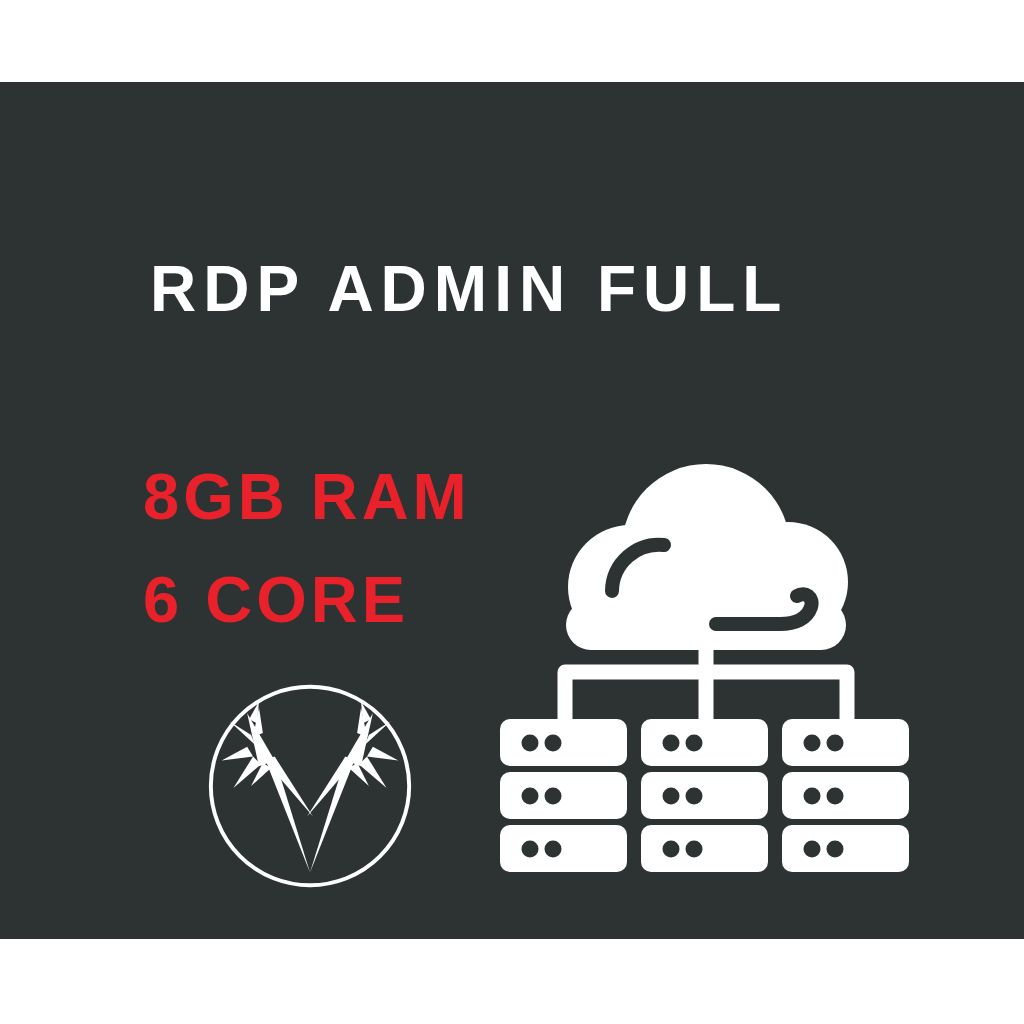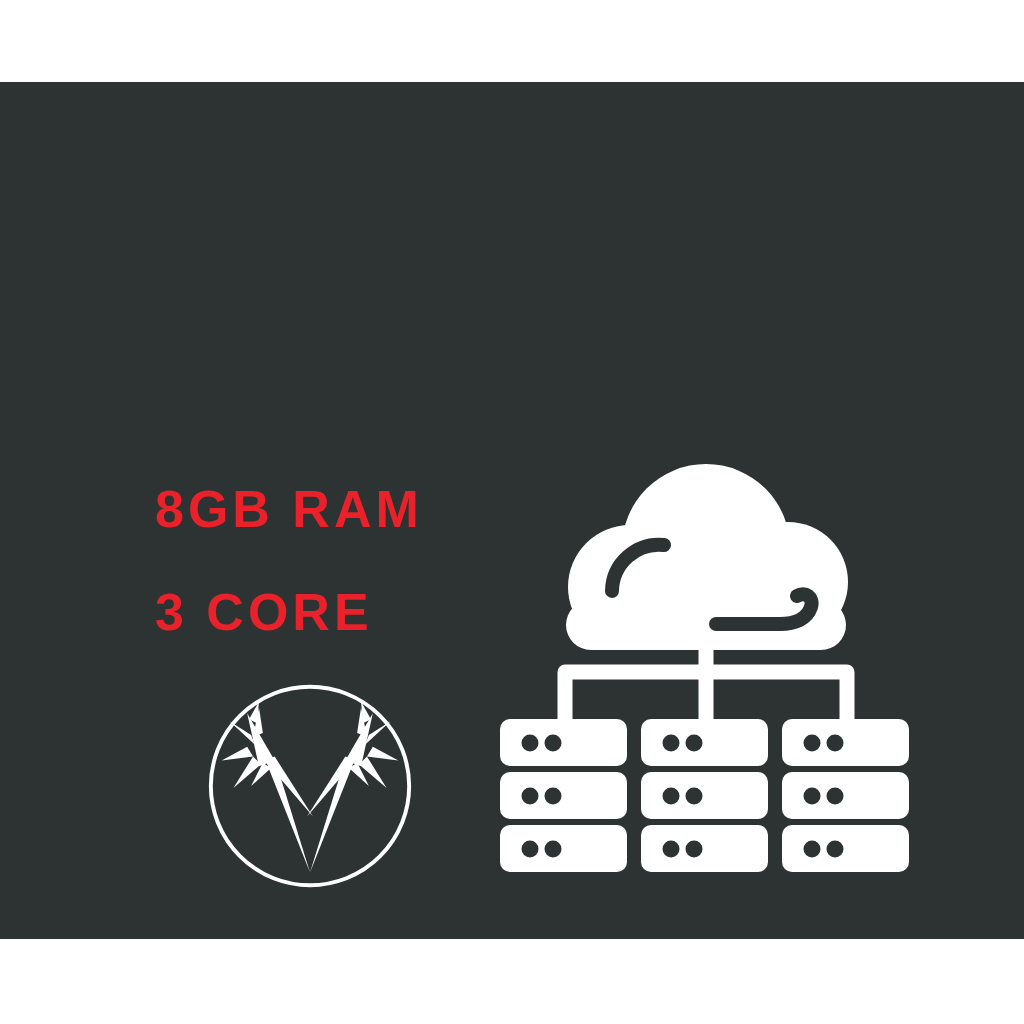--- a/index.html
+++ b/index.html
@@ -25,28 +25,27 @@
     left: 150px; top: 169px;
     color: var(--title-text, #ffffff);
     font-size: 64px;
     font-weight: bold;
     line-height: 76px;
     letter-spacing: 7px;
     white-space: nowrap;
   }
   .spec {
     position: absolute;
-    left: 155px;
+    left: 143px;
     color: var(--spec-text, #e8212a);
-    font-size: 52px;
+    font-size: 65px;
     font-weight: bold;
     line-height: 76px;
     letter-spacing: 4px;
     white-space: nowrap;
-    margin-top: 12px;
   }
   .spec-ram { top: 377px; }
   .spec-core { top: 480px; }
   .logo-svg {
     position: absolute;
     left: 202px; top: 596px;
     width: 216px; height: 216px;
   }
   .art-svg {
     position: absolute;
@@ -68,24 +67,25 @@
     stroke-width: 4; fill: none;
   }
 </style>
 </head>
 <body>
 
 <div class="page">
   <div class="panel">
 
     <div class="title">
+      <div>RDP ADMIN FULL</div>
     </div>
 
     <div class="spec spec-ram">8GB RAM</div>
-    <div class="spec spec-core">3 CORE</div>
+    <div class="spec spec-core">6 CORE</div>
 
     <svg class="logo-svg" viewBox="0 0 220 220" aria-hidden="true">
       <defs>
         <g id="antler-left">
           <path d="M58,90 L74,84 L46,36 Z"></path>
           <path d="M48,42 L56,46 L58,24 Z"></path>
           <path d="M52,60 L62,56 L58,30 Z"></path>
           <path d="M50,58 L54,68 L28,44 Z"></path>
           <path d="M46,70 L52,80 L20,84 Z"></path>
           <path d="M52,80 L60,88 L32,112 Z"></path>

